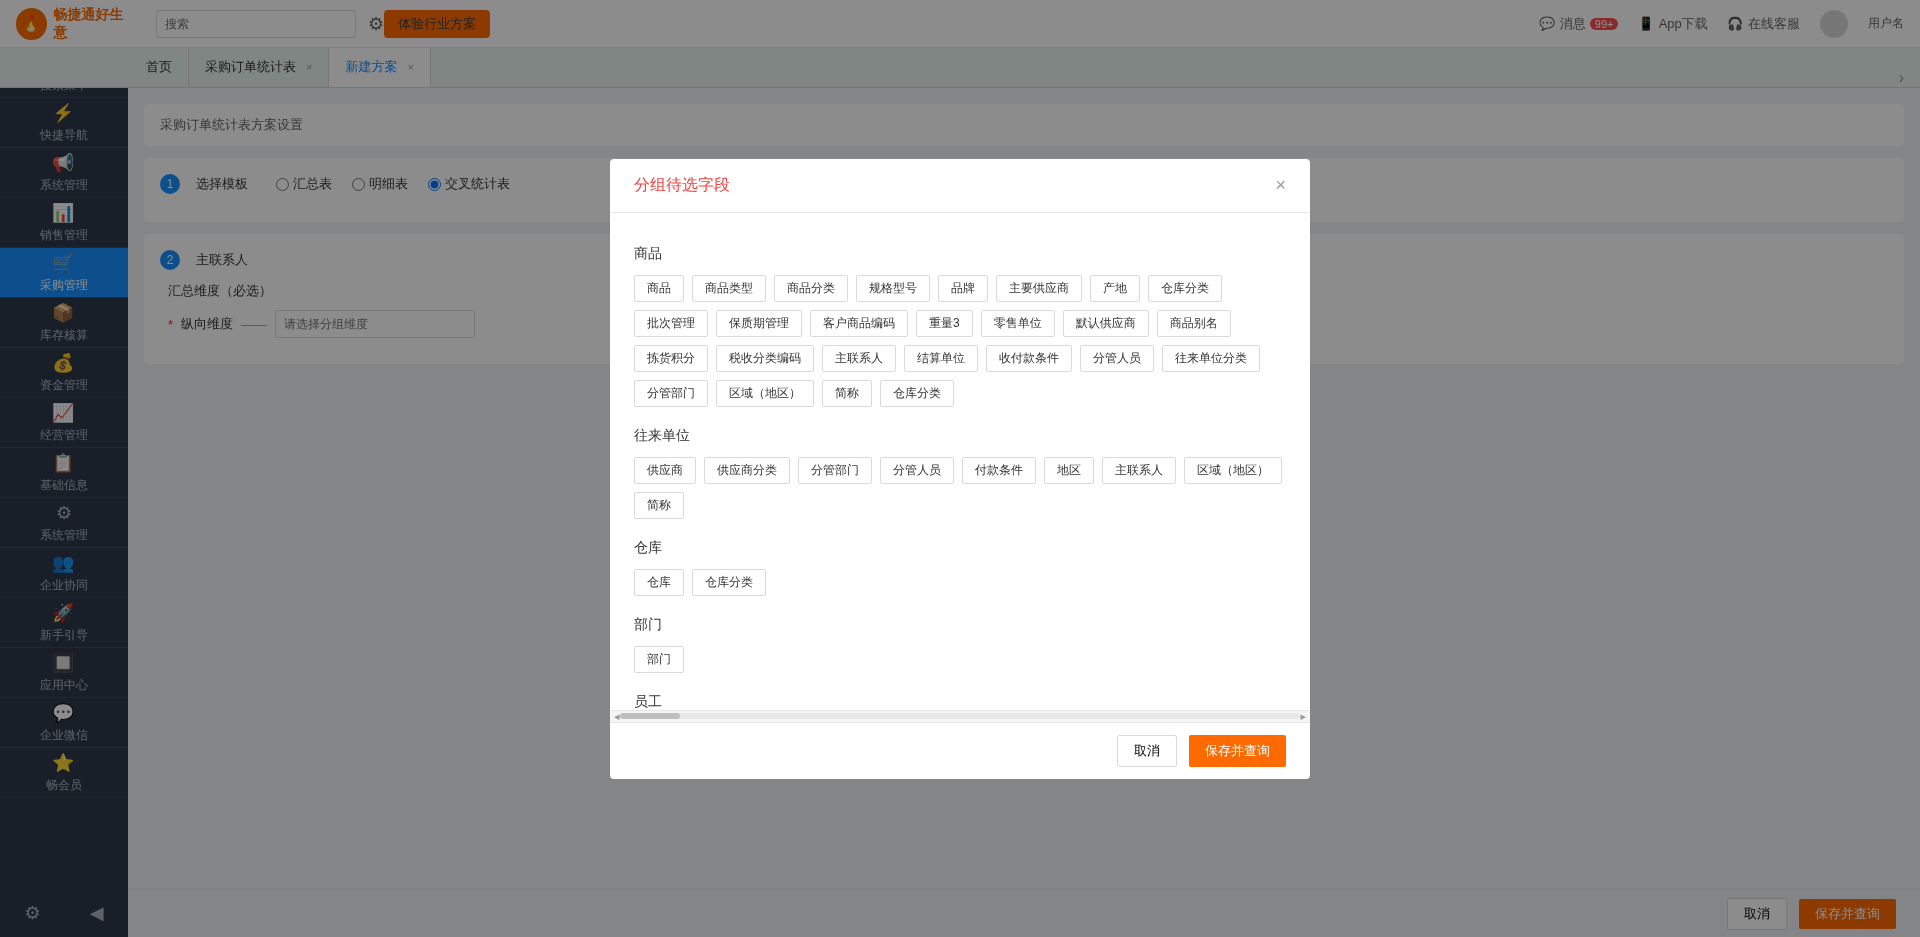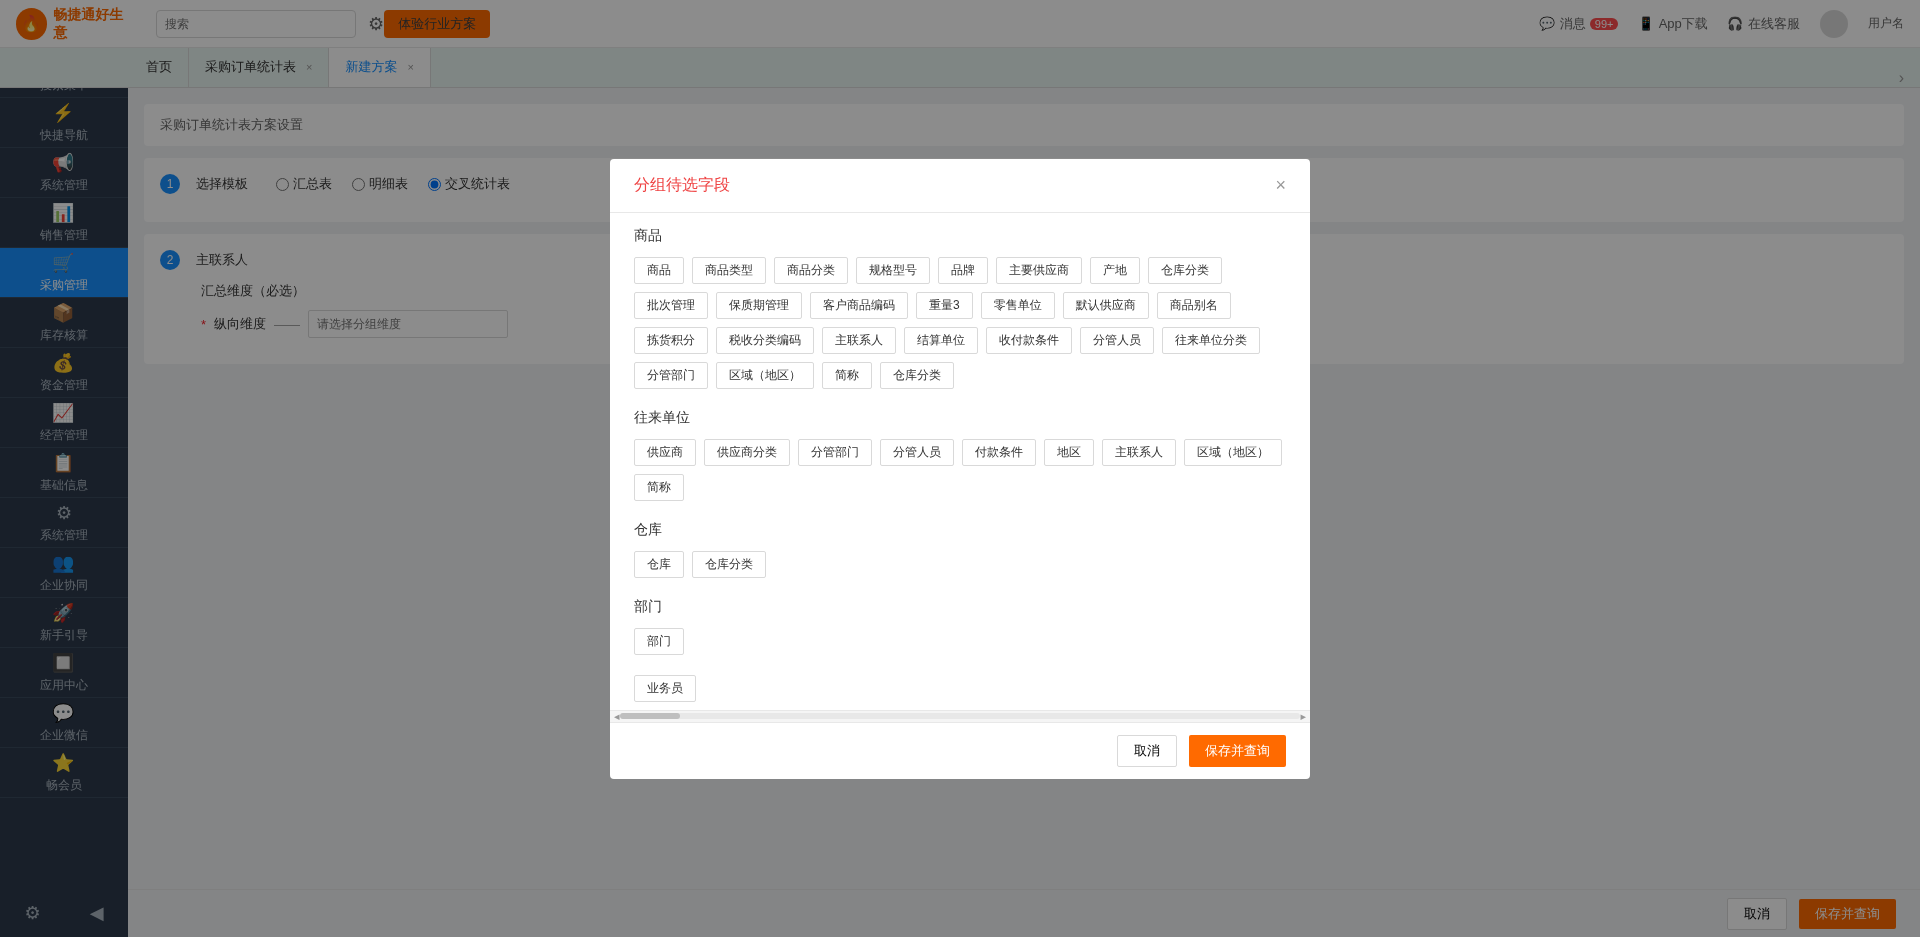--- a/index.html
+++ b/index.html
@@ -181,21 +181,21 @@
       color: #ef4444;
     }
     .modal-close {
       cursor: pointer;
       color: #999;
       font-size: 18px;
       line-height: 1;
     }
 
     .modal-body {
-      padding: 14px 24px;
+      padding: 32px 24px;
       overflow-y: auto;
       flex: 1;
     }
 
     .modal-footer {
       padding: 12px 24px;
       border-top: 1px solid #e8e8e8;
       display: flex;
       justify-content: flex-end;
       gap: 12px;
@@ -471,21 +471,21 @@
             <span>交叉统计表</span>
           </label>
       </div>
     </div>
   </div>
   <div class="section-block">
     <div style="display:flex;align-items:center;gap:8px;margin-bottom:12px;">
       <span class="step-badge">2</span>
       <span>主联系人</span>
     </div>
-    <div style="padding-left:8px;margin-left:33px;">
+    <div style="padding-left:8px;">
       <div style="margin-bottom:10px;font-size:13px;color:#333;">汇总维度（必选）</div>
       <div style="display:flex;align-items:center;gap:8px;margin-bottom:10px;">
         <span style="color:#f5222d;">*</span>
         <span>纵向维度</span>
         <span style="color:#999;">——</span>
         <input type="text" placeholder="请选择分组维度" style="width: 200px; height: 28px; border: 1px solid rgb(217, 217, 217); border-radius: 2px; padding: 0px 8px; font-size: 12px;">
       </div>
     </div>
   </div>
 </div>
@@ -550,20 +550,21 @@
       <div class="field-group">
         <span class="field-tag">仓库</span>
         <span class="field-tag">仓库分类</span>
       </div>
 
       <div class="section-title">部门</div>
       <div class="field-group">
         <span class="field-tag">部门</span>
       </div>
 
+      <div class="section-title">员工</div>
       <div class="field-group">
         <span class="field-tag">业务员</span>
       </div>
 
       <div class="field-group">
       </div>
     </div>
     <div class="modal-hscroll">
       <span style="font-size:11px;color:#999;">◂</span>
       <div class="hscroll-track">

